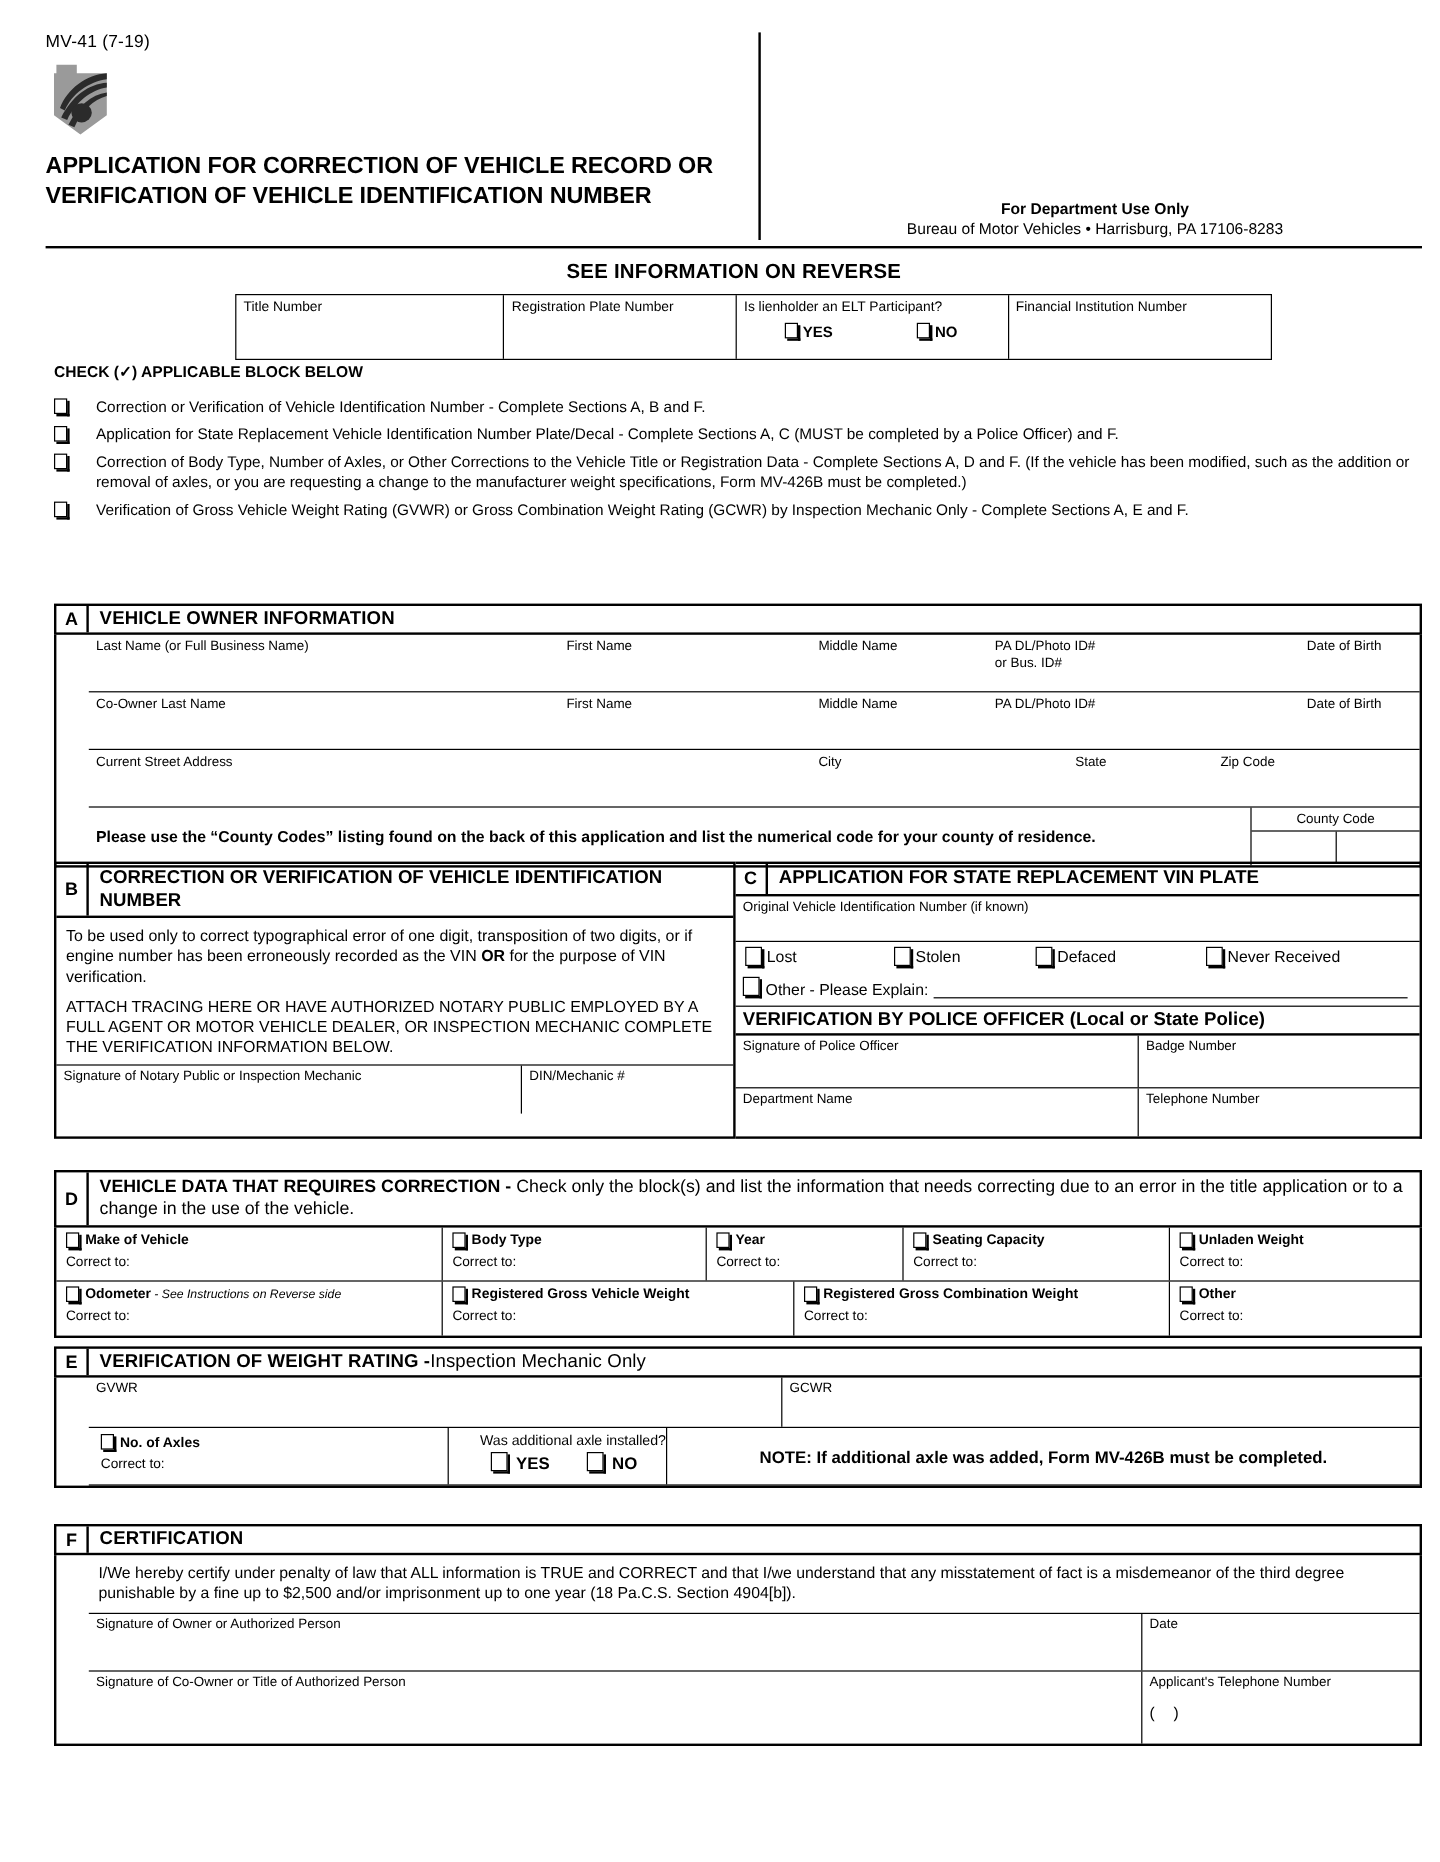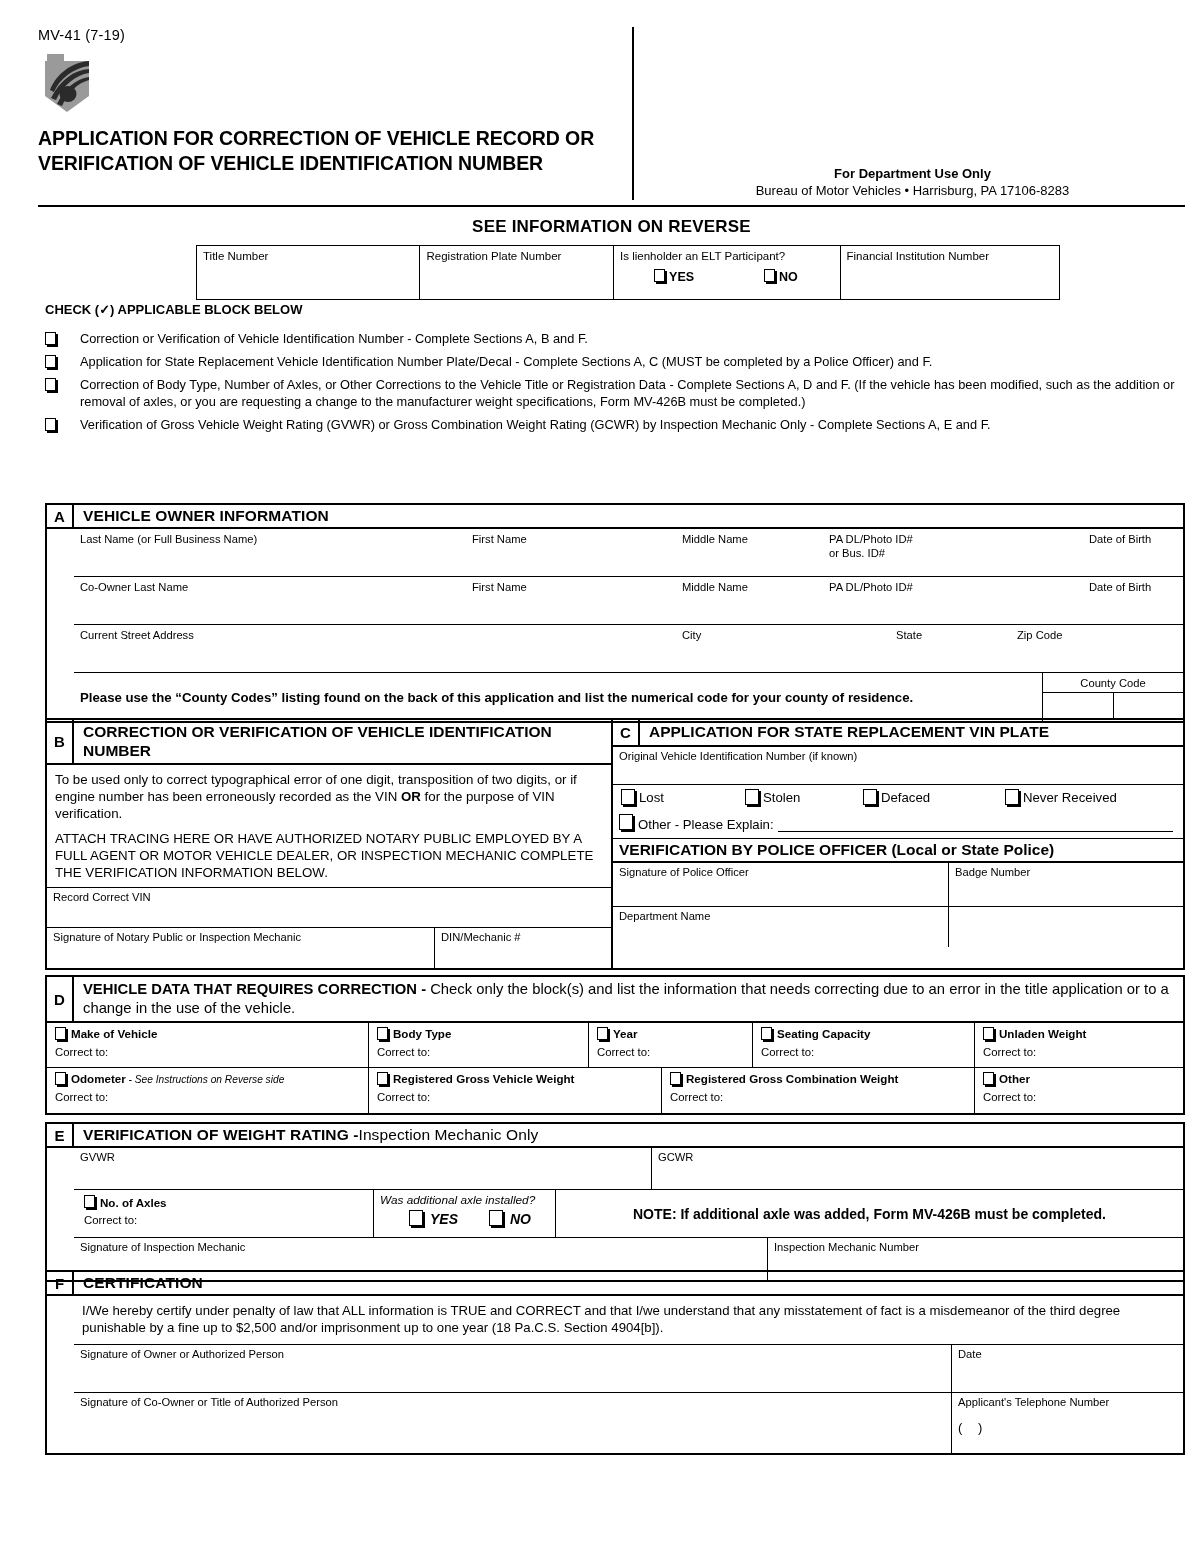--- a/index.html
+++ b/index.html
@@ -140,21 +140,21 @@
   
   #secE { top:1122px; }
   .erow1 { display:flex; height:42px; border-bottom:1.6px solid #000; }
   .erow2 { display:flex; height:48px; border-bottom:1.6px solid #000; }
   .erow3 { display:flex; height:42px; }
   .ecell { position:relative; padding:3px 0 0 6px; font-size:11.2px; }
   .axleBox { width:300px; border-right:1.6px solid #000; padding:5px 0 0 10px; }
   .axleBox .top { display:flex; align-items:flex-start; }
   .axleBox .nm { font-size:11.6px; font-weight:bold; margin-left:3px; padding-top:1px;}
   .axleBox .ct { font-size:11.4px; margin-top:4px; }
-  .addAxle { width:182px; border-right:1.6px solid #000; padding:3px 0 0 6px; text-align:left;font-style:italic; }
+  .addAxle { width:182px; border-right:1.6px solid #000; padding:3px 0 0 6px; text-align:right; }
   .addAxle .q { font-size:11.8px; }
   .addAxle .yn { display:flex; justify-content:center; gap:26px; margin-top:3px; }
   .addAxle .yn .o { display:flex; align-items:center; }
   .addAxle .yn .o span { font-size:14px; font-weight:bold; margin-left:5px; }
   .enote { flex:1; display:flex; align-items:center; justify-content:center;
            font-size:14px; font-weight:bold; text-align:center; padding:0 8px; }
 
   
   #secF { top:1270px; }
   .certtext { padding:6px 8px 8px 8px; border-bottom:1.6px solid #000; font-size:13.2px; line-height:1.3; }
@@ -313,23 +313,20 @@
     <div class="colB">
       <div class="bcHead">
         <div class="L">B</div>
         <div class="T">CORRECTION OR VERIFICATION OF VEHICLE IDENTIFICATION NUMBER</div>
       </div>
       <div class="bTextBox">
         <p><span>To be used only to correct typographical error of one digit, transposition of two digits, or if engine number has been erroneously recorded as the VIN </span><b>OR</b><span> for the purpose of VIN verification.</span></p>
         <p class="b2">ATTACH TRACING HERE OR HAVE AUTHORIZED NOTARY PUBLIC EMPLOYED BY A FULL AGENT OR MOTOR VEHICLE DEALER, OR INSPECTION MECHANIC COMPLETE THE VERIFICATION INFORMATION BELOW.</p>
       </div>
       <div class="bRow" style="height:40px">
-        <div class="f" style="flex:1">Record Correct VIN</div>
-      </div>
-      <div class="bRow" style="height:40px">
         <div class="f vsep" style="width:388px">Signature of Notary Public or Inspection Mechanic</div>
         <div class="f" style="flex:1">DIN/Mechanic #</div>
       </div>
     </div>
 
     <div class="colC">
       <div class="bcHead">
         <div class="L">C</div>
         <div class="T">APPLICATION FOR STATE REPLACEMENT VIN PLATE</div>
       </div>
@@ -383,20 +380,21 @@
           </div>
         </div>
       </div>
       <div class="vpoHead">VERIFICATION BY POLICE OFFICER (Local or State Police)</div>
       <div class="cRow" style="display:flex; height:44px">
         <div class="f vsep" style="width:336px; padding:3px 0 0 6px; font-size:11.2px">Signature of Police Officer</div>
         <div class="f" style="flex:1; padding:3px 0 0 6px; font-size:11.2px">Badge Number</div>
       </div>
       <div class="cRow" style="display:flex; height:40px">
         <div class="f vsep" style="width:336px; padding:3px 0 0 6px; font-size:11.2px">Department Name</div>
+        <div class="f" style="flex:1; padding:3px 0 0 6px; font-size:11.2px">Telephone Number</div>
       </div>
     </div>
   </div>
 
   <div class="sec" id="secD">
     <div class="dhead">
       <div class="L">D</div>
       <div class="T"><span>VEHICLE DATA THAT REQUIRES CORRECTION - </span><span class="norm">Check only the block(s) and list the information that needs correcting due to an error in the title application or to a change in the use of the vehicle.</span></div>
     </div>
     <div class="dgrid">
@@ -551,28 +549,20 @@
                   <i></i>
                   <b></b>
                   <u></u>
                 </span>
               <span>NO</span>
             </div>
           </div>
         </div>
         <div class="enote">NOTE: If additional axle was added, Form MV-426B must be completed.</div>
       </div>
-      <div class="erow3">
-        <div class="ecell vsep" style="width:694px">
-          <span>Signature of Inspection Mechanic</span>
-        </div>
-        <div class="ecell" style="flex:1">
-          <span>Inspection Mechanic Number</span>
-        </div>
-      </div>
     </div>
   </div>
 
   <div class="sec" id="secF">
     <div class="secbar">
       <div class="secletter">F</div>
       <div class="sectitle">CERTIFICATION</div>
     </div>
     <div class="secbody">
       <div class="certtext">I/We hereby certify under penalty of law that ALL information is TRUE and CORRECT and that I/we understand that any misstatement of fact is a misdemeanor of the third degree punishable by a fine up to $2,500 and/or imprisonment up to one year (18 Pa.C.S. Section 4904[b]).</div>

